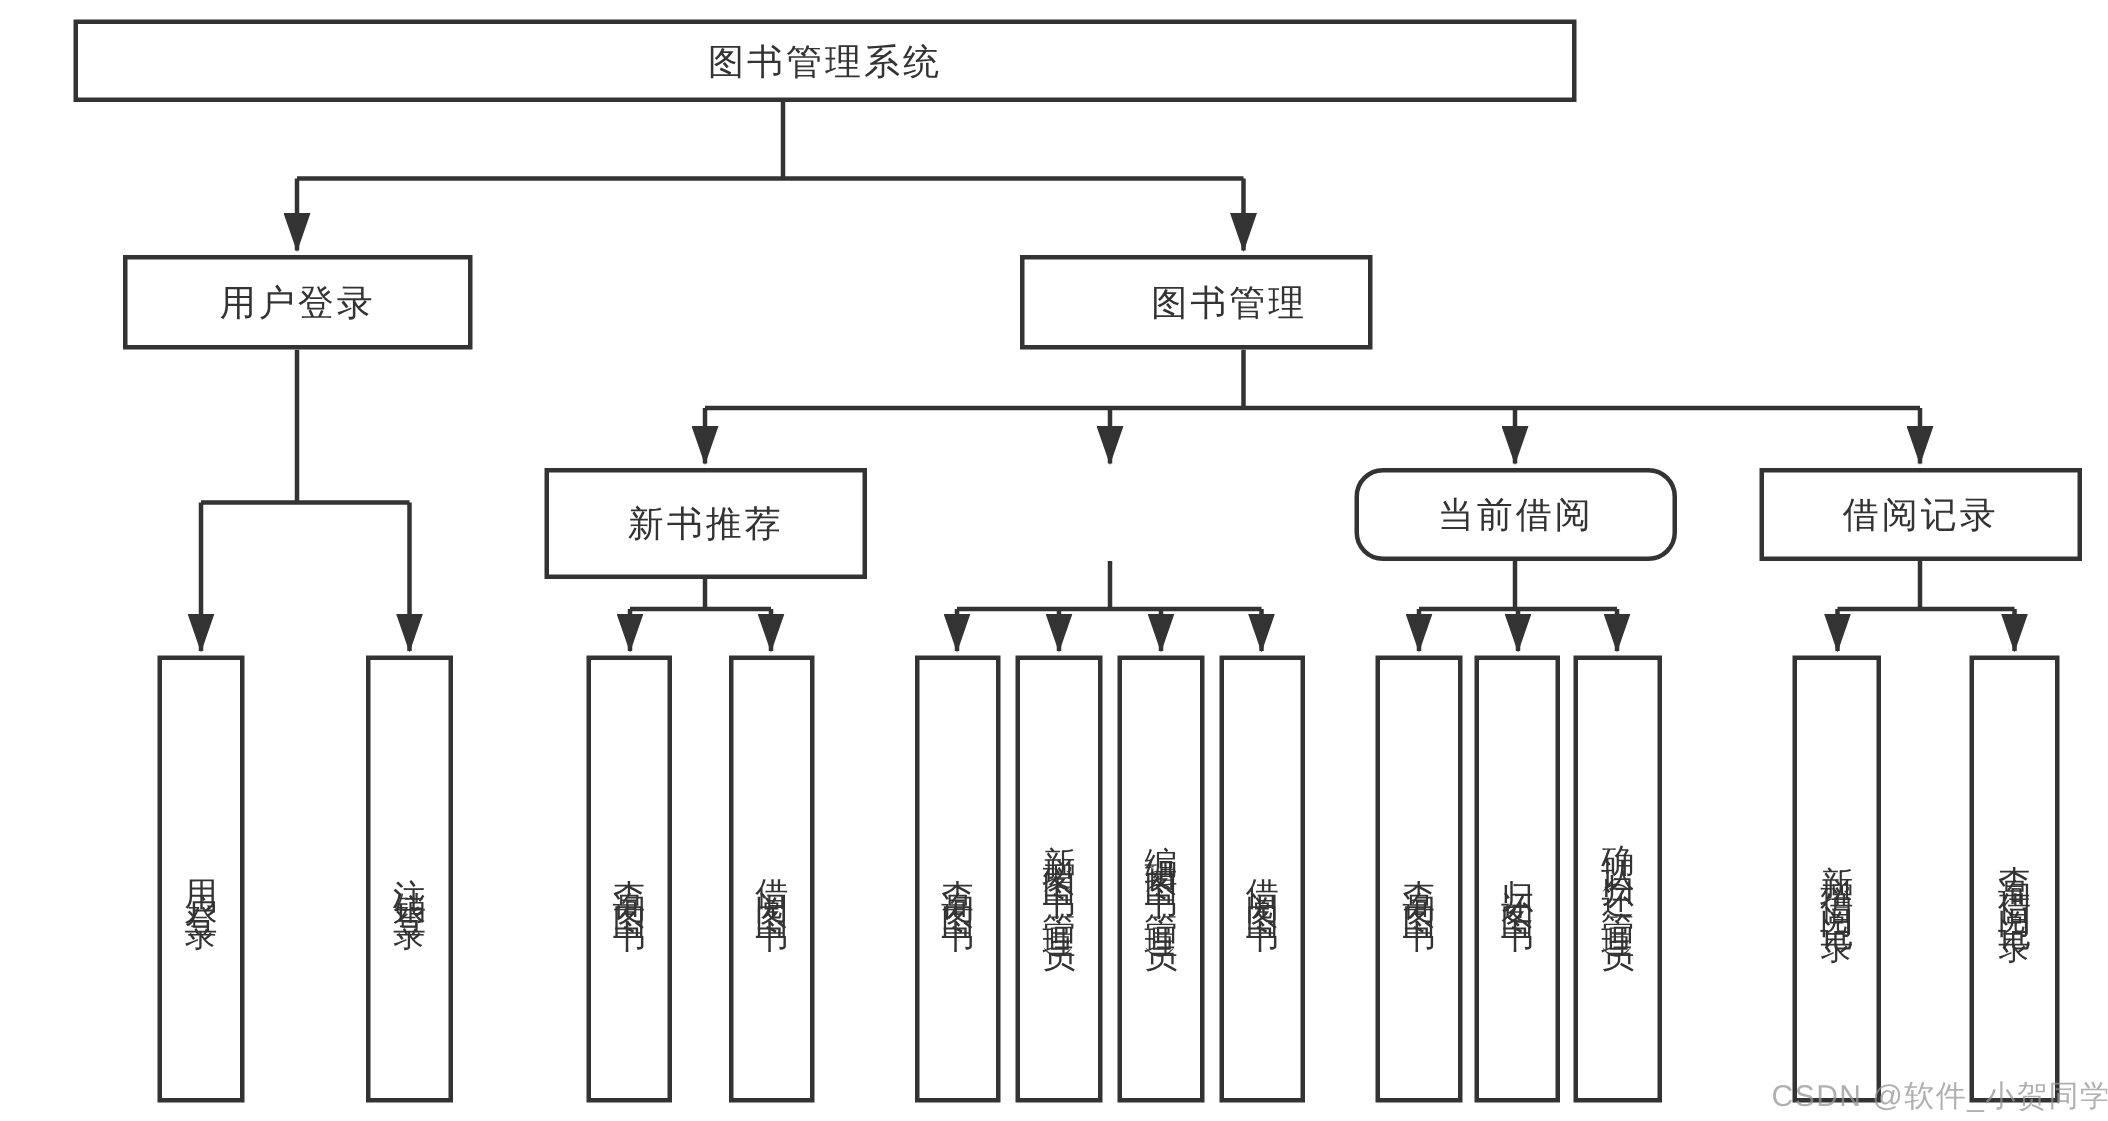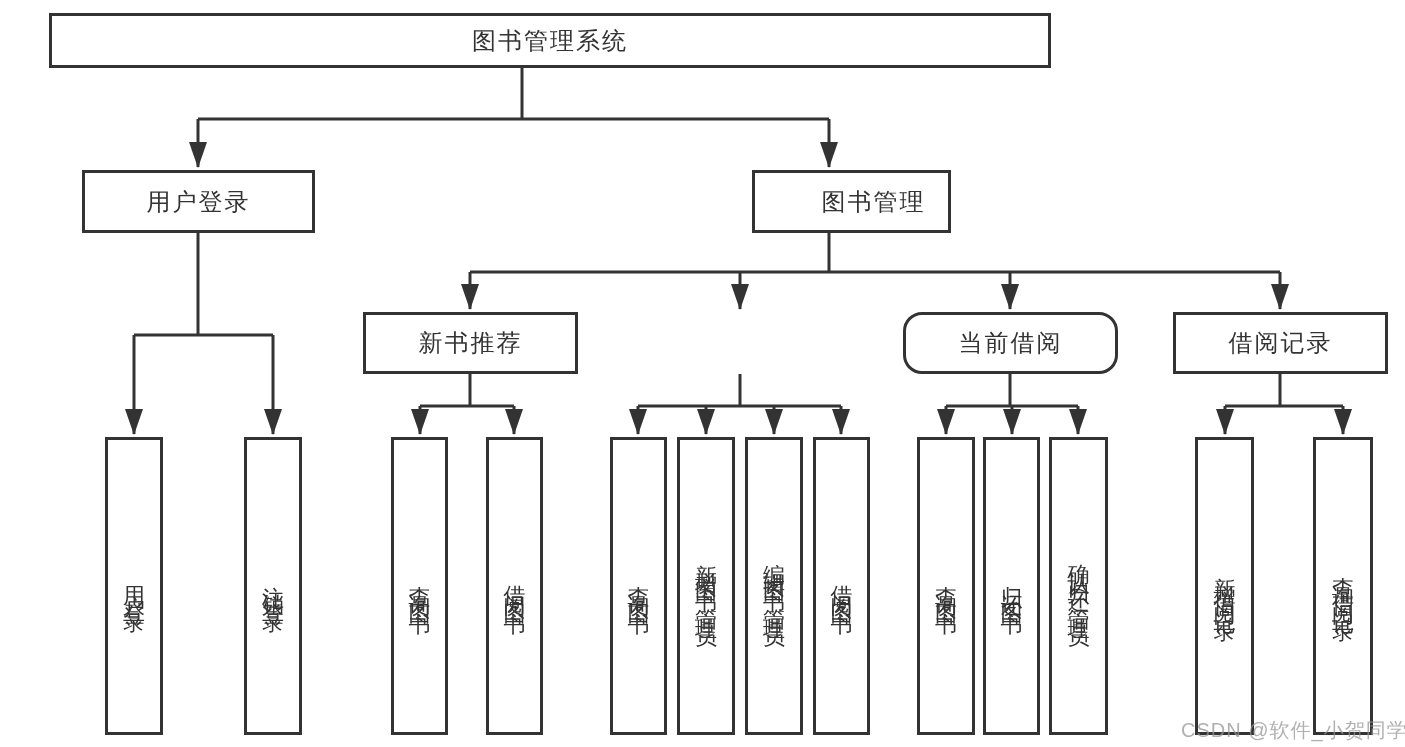--- a/index.html
+++ b/index.html
@@ -113,23 +113,23 @@
       <path d="M1280,374 V406"></path>
       <path d="M1225,406 H1343"></path>
       <path d="M1225,406 V434" marker-end="url(#arrow)"></path>
       <path d="M1343,406 V434" marker-end="url(#arrow)"></path>
     </g>
   </svg>
 
   <div class="box" style="left:21px; top:13px; width:1002px; height:55px;margin-left:28px;">图书管理系统</div>
 
   <div class="box" style="left:82px; top:170px; width:233px; height:63px;">用户登录</div>
-  <div class="box" style="left:752px; top:170px; width:199px; height:63px;padding-left:44px;">图书管理</div>
+  <div class="box" style="left:680px; top:170px; width:235px; height:63px;padding-left:44px;">图书管理</div>
 
-  <div class="box" style="left:363px; top:312px; width:215px; height:62px;">新书推荐</div>
+  <div class="box" style="left:363px; top:312px; width:215px; height:74px;">新书推荐</div>
   <div class="box" style="left:903px; top:312px; width:215px; height:62px;border-radius:19px;">当前借阅</div>
   <div class="box" style="left:1173px; top:312px; width:215px; height:62px;">借阅记录</div>
 
   <div class="vbox" style="left:105px; width:58px;">
     <span class="vtext">用户登录</span>
   </div>
   <div class="vbox" style="left:244px; width:58px;">
     <span class="vtext">注销登录</span>
   </div>
 

